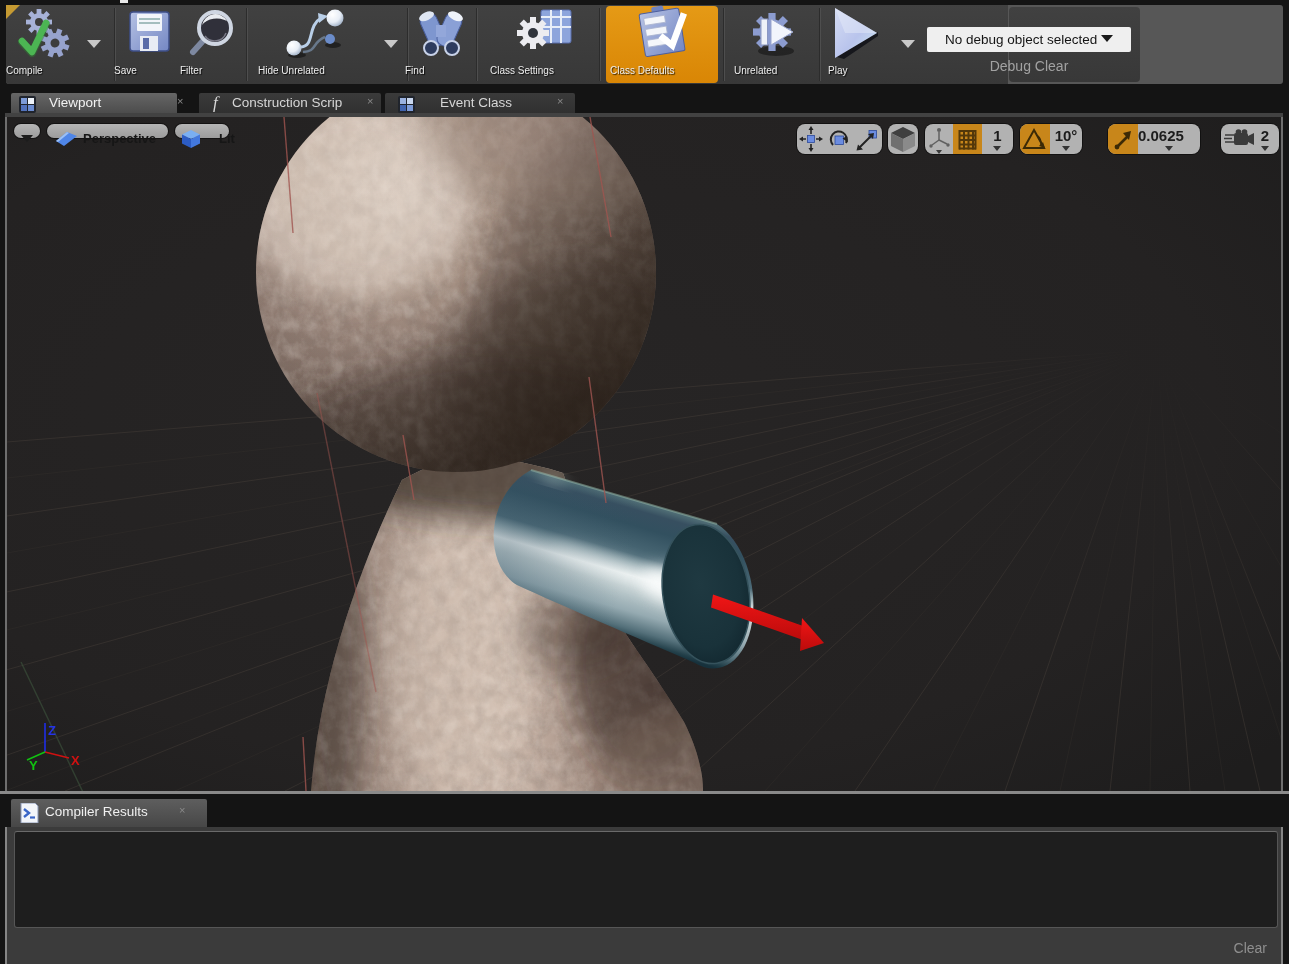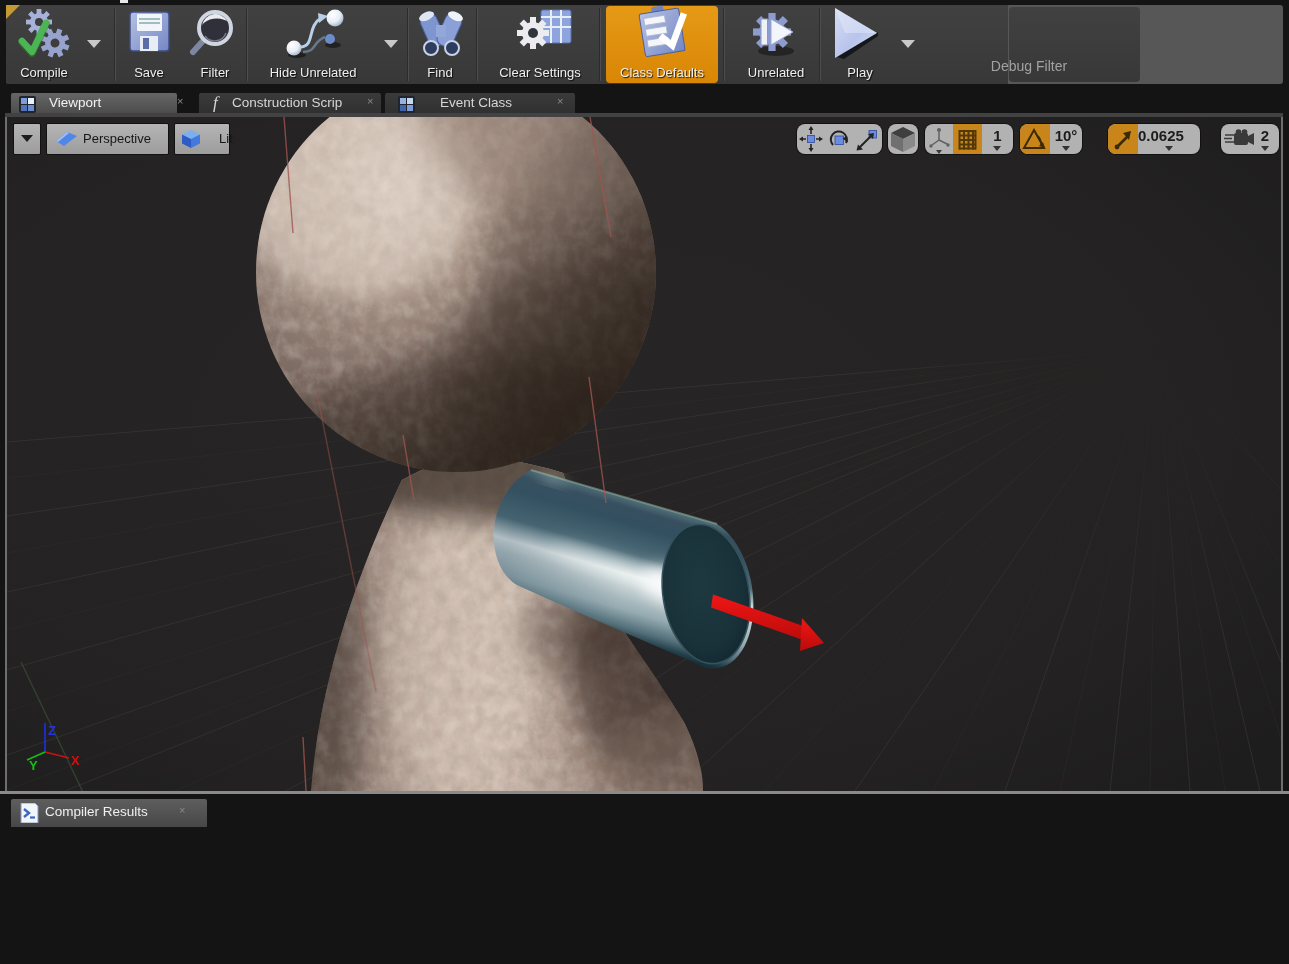--- a/index.html
+++ b/index.html
@@ -4,39 +4,39 @@
 html,body{width:1289px;height:964px;background:#141414;overflow:hidden;
 font-family:"Liberation Sans",sans-serif;}
 #root{position:absolute;left:0;top:0;width:1289px;height:964px;background:#141414}
 .abs{position:absolute}
 
 #toolbar{left:6px;top:5px;width:1277px;height:79px;background:#575757;border-radius:3px}
 #tbdark{left:0;top:0;width:1002px;height:79px;background:linear-gradient(#414141,#383838);border-radius:3px 0 0 3px}
 #gold{left:0;top:0;width:0;height:0;border-top:14px solid #c59a32;border-right:14px solid transparent}
 #dbgpanel{left:1003px;top:2px;width:131px;height:75px;background:linear-gradient(#414141,#383838);border-radius:4px}
 .tbsep{top:3px;width:1px;height:73px;background:#4e4e4e;box-shadow:-1px 0 0 #2c2c2c}
-.tblabel{top:60px;font-size:13px;color:#eee;text-align:center;white-space:nowrap;text-shadow:1px 1px 1px rgba(0,0,0,.8)}
+.tblabel{top:60px;font-size:10px;color:#eee;white-space:nowrap;text-shadow:1px 1px 1px rgba(0,0,0,.8)}
 .caret{width:0;height:0;border-left:7px solid transparent;border-right:7px solid transparent;border-top:8px solid #c9c9c9}
 #orangebtn{left:600px;top:1px;width:112px;height:77px;background:linear-gradient(#e59a16,#d98605);border-radius:4px}
 #dbgbox{left:921px;top:22px;width:204px;height:25px;background:#efefef;border-radius:2px;color:#141414;font-size:13.5px;line-height:25px;text-align:center}
 #dbgfilter{left:921px;top:53px;width:204px;text-align:center;font-size:14px;color:#a2a2a2}
 
 #tabbar{left:0;top:84px;width:1289px;height:33px;background:#141414}
 .tab{top:9px;height:21px;border-radius:2px 2px 0 0;font-size:13.5px;white-space:nowrap;color:#d6d6d6}
 .tab .ticon{position:absolute;left:8px;top:3px}
 .tab .tname{position:absolute;top:2px}
 .tab .tx{position:absolute;top:2px;color:#8a8a8a;font-size:11px}
 #tabViewport{left:11px;width:166px;background:linear-gradient(#666,#4b4b4b);color:#f2f2f2}
 #tabCS{left:199px;width:182px;background:linear-gradient(#3a3a3a,#303030)}
 #tabEG{left:385px;width:190px;background:linear-gradient(#3a3a3a,#303030)}
 #tabstrip{left:5px;top:113px;width:1278px;height:5px;background:#424242}
 
 #vp{left:5px;top:117px;width:1278px;height:674px;background:#242222;border-left:2px solid #6e6e6e;border-right:2px solid #6e6e6e;overflow:hidden}
 #scene{position:absolute;left:-2px;top:0}
-.vbtn{top:7px;height:30px;background:linear-gradient(#b5b5b5,#9c9c9c);border-radius:1px;color:#161616;font-weight:normal;font-size:13px;box-shadow:0 0 0 1px rgba(0,0,0,.45)}
+.vbtn{top:7px;height:14px;background:linear-gradient(#b5b5b5,#9c9c9c);border-radius:7px;color:#161616;font-weight:bold;font-size:13px;box-shadow:0 0 0 1px rgba(0,0,0,.45)}
 .vgrp{top:7px;height:30px;background:#b2b2b2;border-radius:8px;box-shadow:0 0 0 1px rgba(0,0,0,.45);overflow:hidden}
 .oseg{position:absolute;top:0;height:30px;background:#c8861a}
 .segtxt{position:absolute;top:3px;font-size:15px;font-weight:bold;color:#1c1c1c;text-align:center}
 .segcaret{position:absolute;width:0;height:0;border-left:4px solid transparent;border-right:4px solid transparent;border-top:5px solid #333;top:22px}
 #splitter{left:0;top:791px;width:1289px;height:3px;background:#8a8a8a}
 
 #btab{left:11px;top:799px;width:196px;height:28px;background:linear-gradient(#5e5e5e,#474747);border-radius:2px 2px 0 0;color:#f0f0f0;font-size:13.5px}
 #bpanel{left:5px;top:827px;width:1278px;height:137px;background:#3b3b3b;border-left:2px solid #858585;border-right:2px solid #858585}
 #console{left:7px;top:4px;width:1264px;height:97px;background:#1e1e1e;border:1px solid #565656;border-top-color:#6a6a6a;border-radius:3px}
 #clear{right:14px;top:113px;color:#8f8f8f;font-size:14px}
@@ -212,30 +212,31 @@
       <polygon points="829,3 871,28 839,28" fill="#e4e9f8" opacity="0.5"></polygon>
     </g>
   </svg>
   </div>
 
   <div class="abs tblabel" style="left:0px;width:76px">Compile</div>
   <div class="abs tblabel" style="left:108px;width:70px">Save</div>
   <div class="abs tblabel" style="left:174px;width:70px">Filter</div>
   <div class="abs tblabel" style="left:252px;width:110px">Hide Unrelated</div>
   <div class="abs tblabel" style="left:399px;width:70px">Find</div>
-  <div class="abs tblabel" style="left:484px;width:100px">Clear Settings</div>
+  <div class="abs tblabel" style="left:484px;width:100px">Class Settings</div>
   <div class="abs tblabel" style="left:604px;width:104px">Class Defaults</div>
   <div class="abs tblabel" style="left:728px;width:84px">Unrelated</div>
   <div class="abs tblabel" style="left:822px;width:64px">Play</div>
 
   <div class="abs caret" style="left:81px;top:35px"></div>
   <div class="abs caret" style="left:378px;top:35px"></div>
   <div class="abs caret" style="left:895px;top:35px"></div>
 
-  <div class="abs" id="dbgfilter">Debug Filter</div>
+  <div class="abs" id="dbgbox">No debug object selected <span style="display:inline-block;width:0;height:0;border-left:6px solid transparent;border-right:6px solid transparent;border-top:7px solid #191919;vertical-align:2px"></span></div>
+  <div class="abs" id="dbgfilter">Debug Clear</div>
 </div>
 
 <div class="abs" id="tabbar">
   <div class="abs tab" id="tabViewport">
     <span class="ticon" id="icoViewport"><svg width="17" height="17" viewBox="0 0 17 17">
             <rect x="0" y="0" width="17" height="17" rx="2" fill="#20242c"></rect>
             <rect x="2" y="2" width="6" height="6" fill="#7e9cd8"></rect>
             <rect x="9" y="2" width="6" height="6" fill="#eef3fa"></rect>
             <rect x="2" y="9" width="6" height="6" fill="#5272bc"></rect>
             <rect x="9" y="9" width="6" height="6" fill="#6c8cd0"></rect>
@@ -583,13 +584,17 @@
 
 <div class="abs" id="btab">
   <span class="abs" id="icoCompiler" style="left:9px;top:4px"><svg width="19" height="20" viewBox="0 0 19 20">
           <polygon points="1,0 15,0 18,3 18,20 1,20" fill="#f2f5fa" stroke="#8a97b5" stroke-width="1"></polygon>
           <path d="M4,6 L9,10 L4,14" fill="none" stroke="#3a66c8" stroke-width="2.4"></path>
           <line x1="10" y1="14.5" x2="15" y2="14.5" stroke="#3a66c8" stroke-width="2.2"></line>
         </svg></span>
   <span class="abs" style="left:34px;top:5px">Compiler Results</span>
   <span class="abs" style="left:168px;top:5px;color:#8a8a8a;font-size:11px">×</span>
 </div>
+<div class="abs" id="bpanel">
+  <div class="abs" id="console"></div>
+  <div class="abs" id="clear">Clear</div>
 </div>
+</div>
 
 </body></html>

